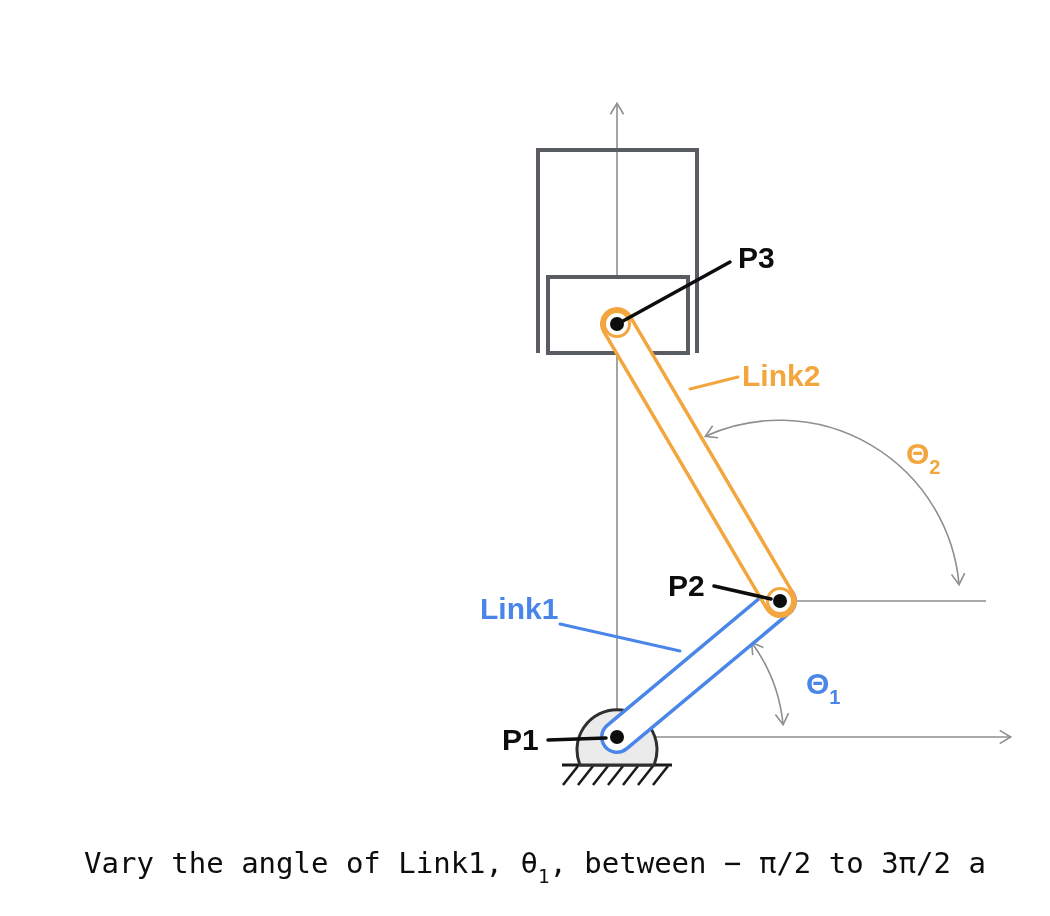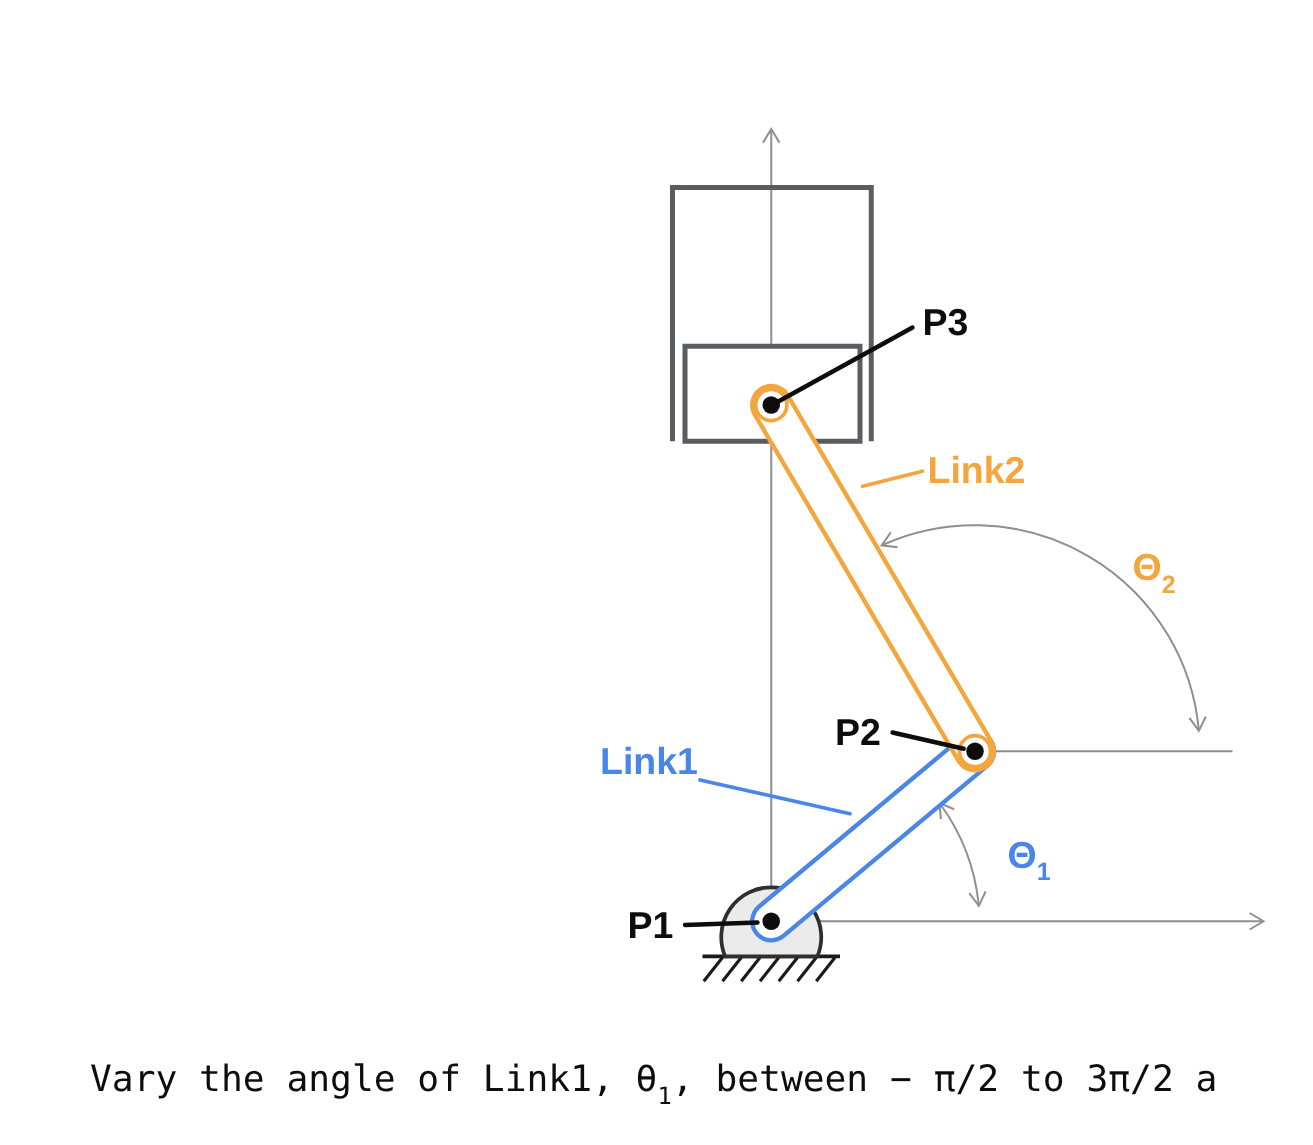--- a/index.html
+++ b/index.html
@@ -11,21 +11,21 @@
     position: relative;
     font-family: "Liberation Sans", sans-serif;
   }
   .stage { position: absolute; left: 0; top: 0; }
   svg text {
     font-family: "Liberation Sans", sans-serif;
     font-weight: 700;
   }
   .caption {
     position: absolute;
-    left: 72px;
+    left: 84px;
     top: 846px;
     font-family: "DejaVu Sans Mono", monospace;
     font-size: 29px;
     color: #0d0d0d;
     white-space: nowrap;
   }
   .caption .sub {
     font-size: 19px;
     vertical-align: -10px;
   }

